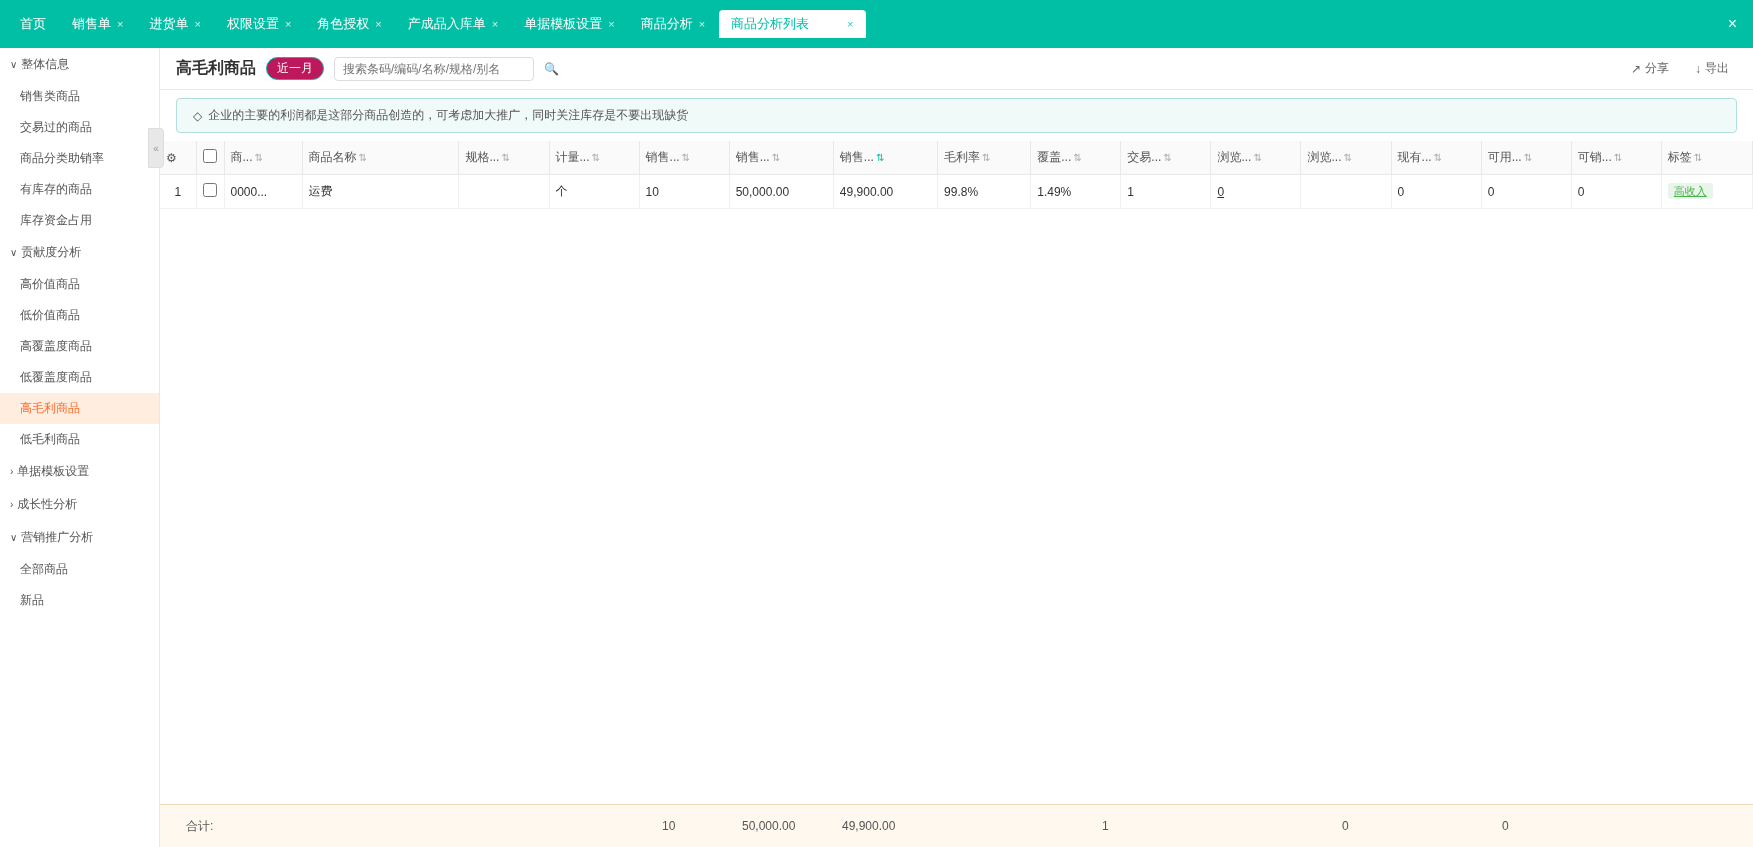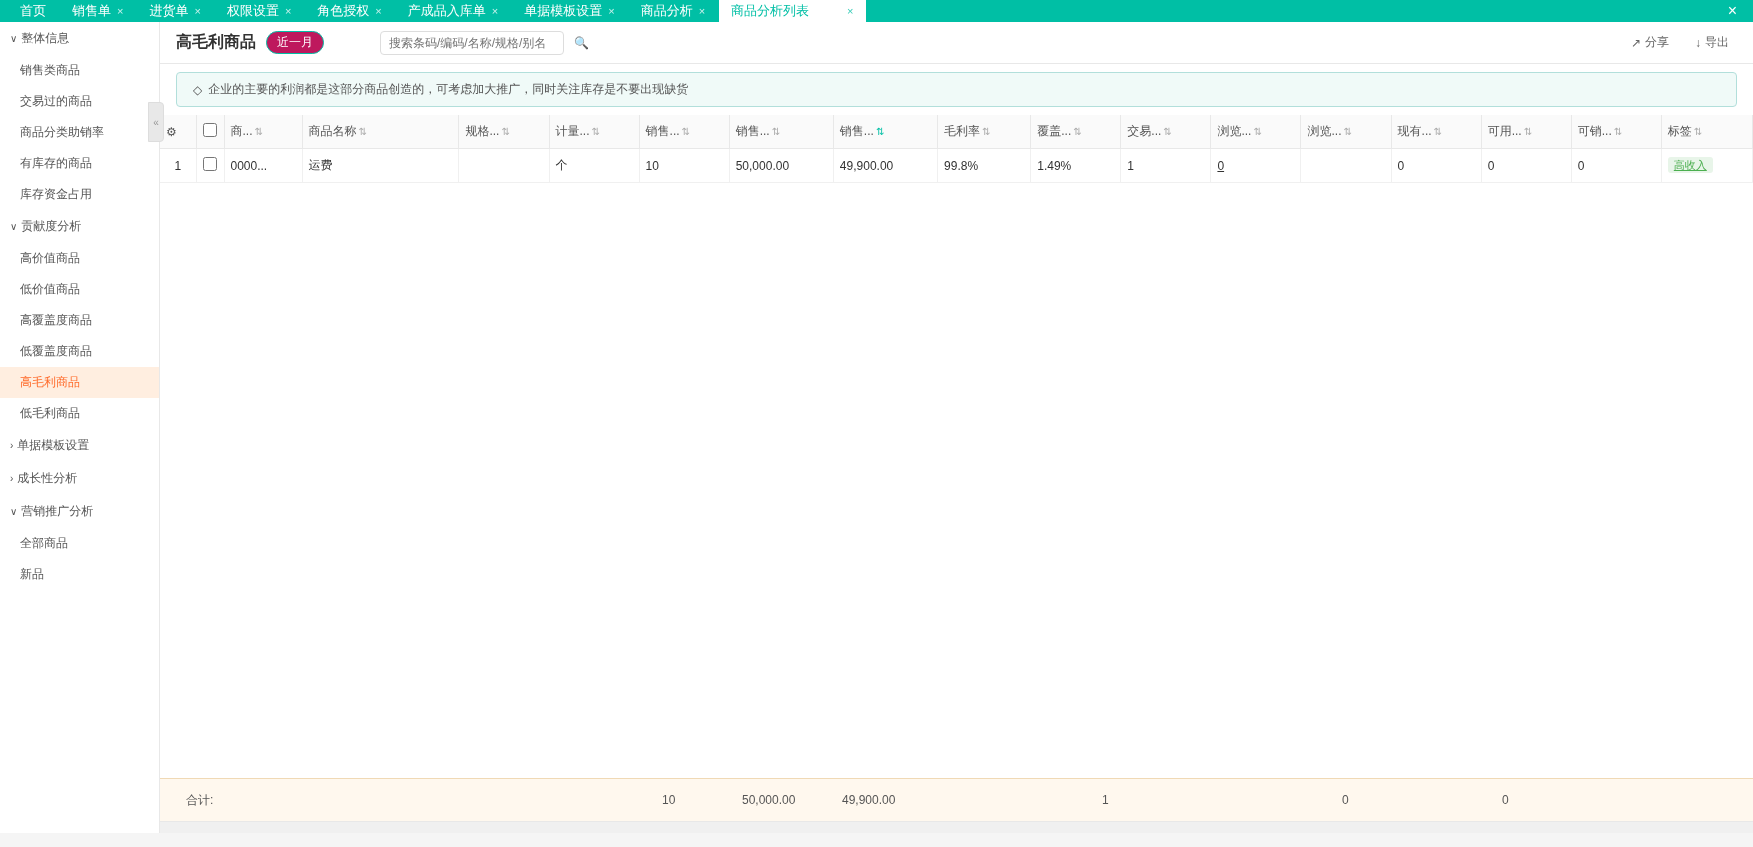--- a/index.html
+++ b/index.html
@@ -3,21 +3,21 @@
   <meta charset="utf-8">
   <style>
     * { margin: 0; padding: 0; box-sizing: border-box; }
     body { font-family: 'Microsoft YaHei', Arial, sans-serif; font-size: 12px; background: #f5f5f5; color: #333; width: 1753px; height: 847px; overflow: hidden; }
 
     
     .top-nav {
       display: flex;
       align-items: center;
       background: #00bfa5;
-      height: 22px;
+      height: 48px;
       padding: 0 8px;
       gap: 2px;
     }
     .nav-tab {
       display: flex;
       align-items: center;
       padding: 0 12px;
       height: 28px;
       color: #fff;
       cursor: pointer;
@@ -95,23 +95,22 @@
       padding: 2px 10px;
       cursor: pointer;
       font-size: 12px;
     }
     .filter-btn.active { background: #be185d; color: #fff; }
     .search-input {
       border: 1px solid #ddd;
       border-radius: 4px;
       padding: 4px 8px;
       font-size: 12px;
-      width: 184px;
+      width: 200px;
       outline: none;
-      margin-left: 46px;
     }
     .search-icon { color: #999; cursor: pointer; }
     .header-spacer { flex: 1; }
     .action-btn {
       display: flex;
       align-items: center;
       gap: 4px;
       background: none;
       border: none;
       color: #666;

